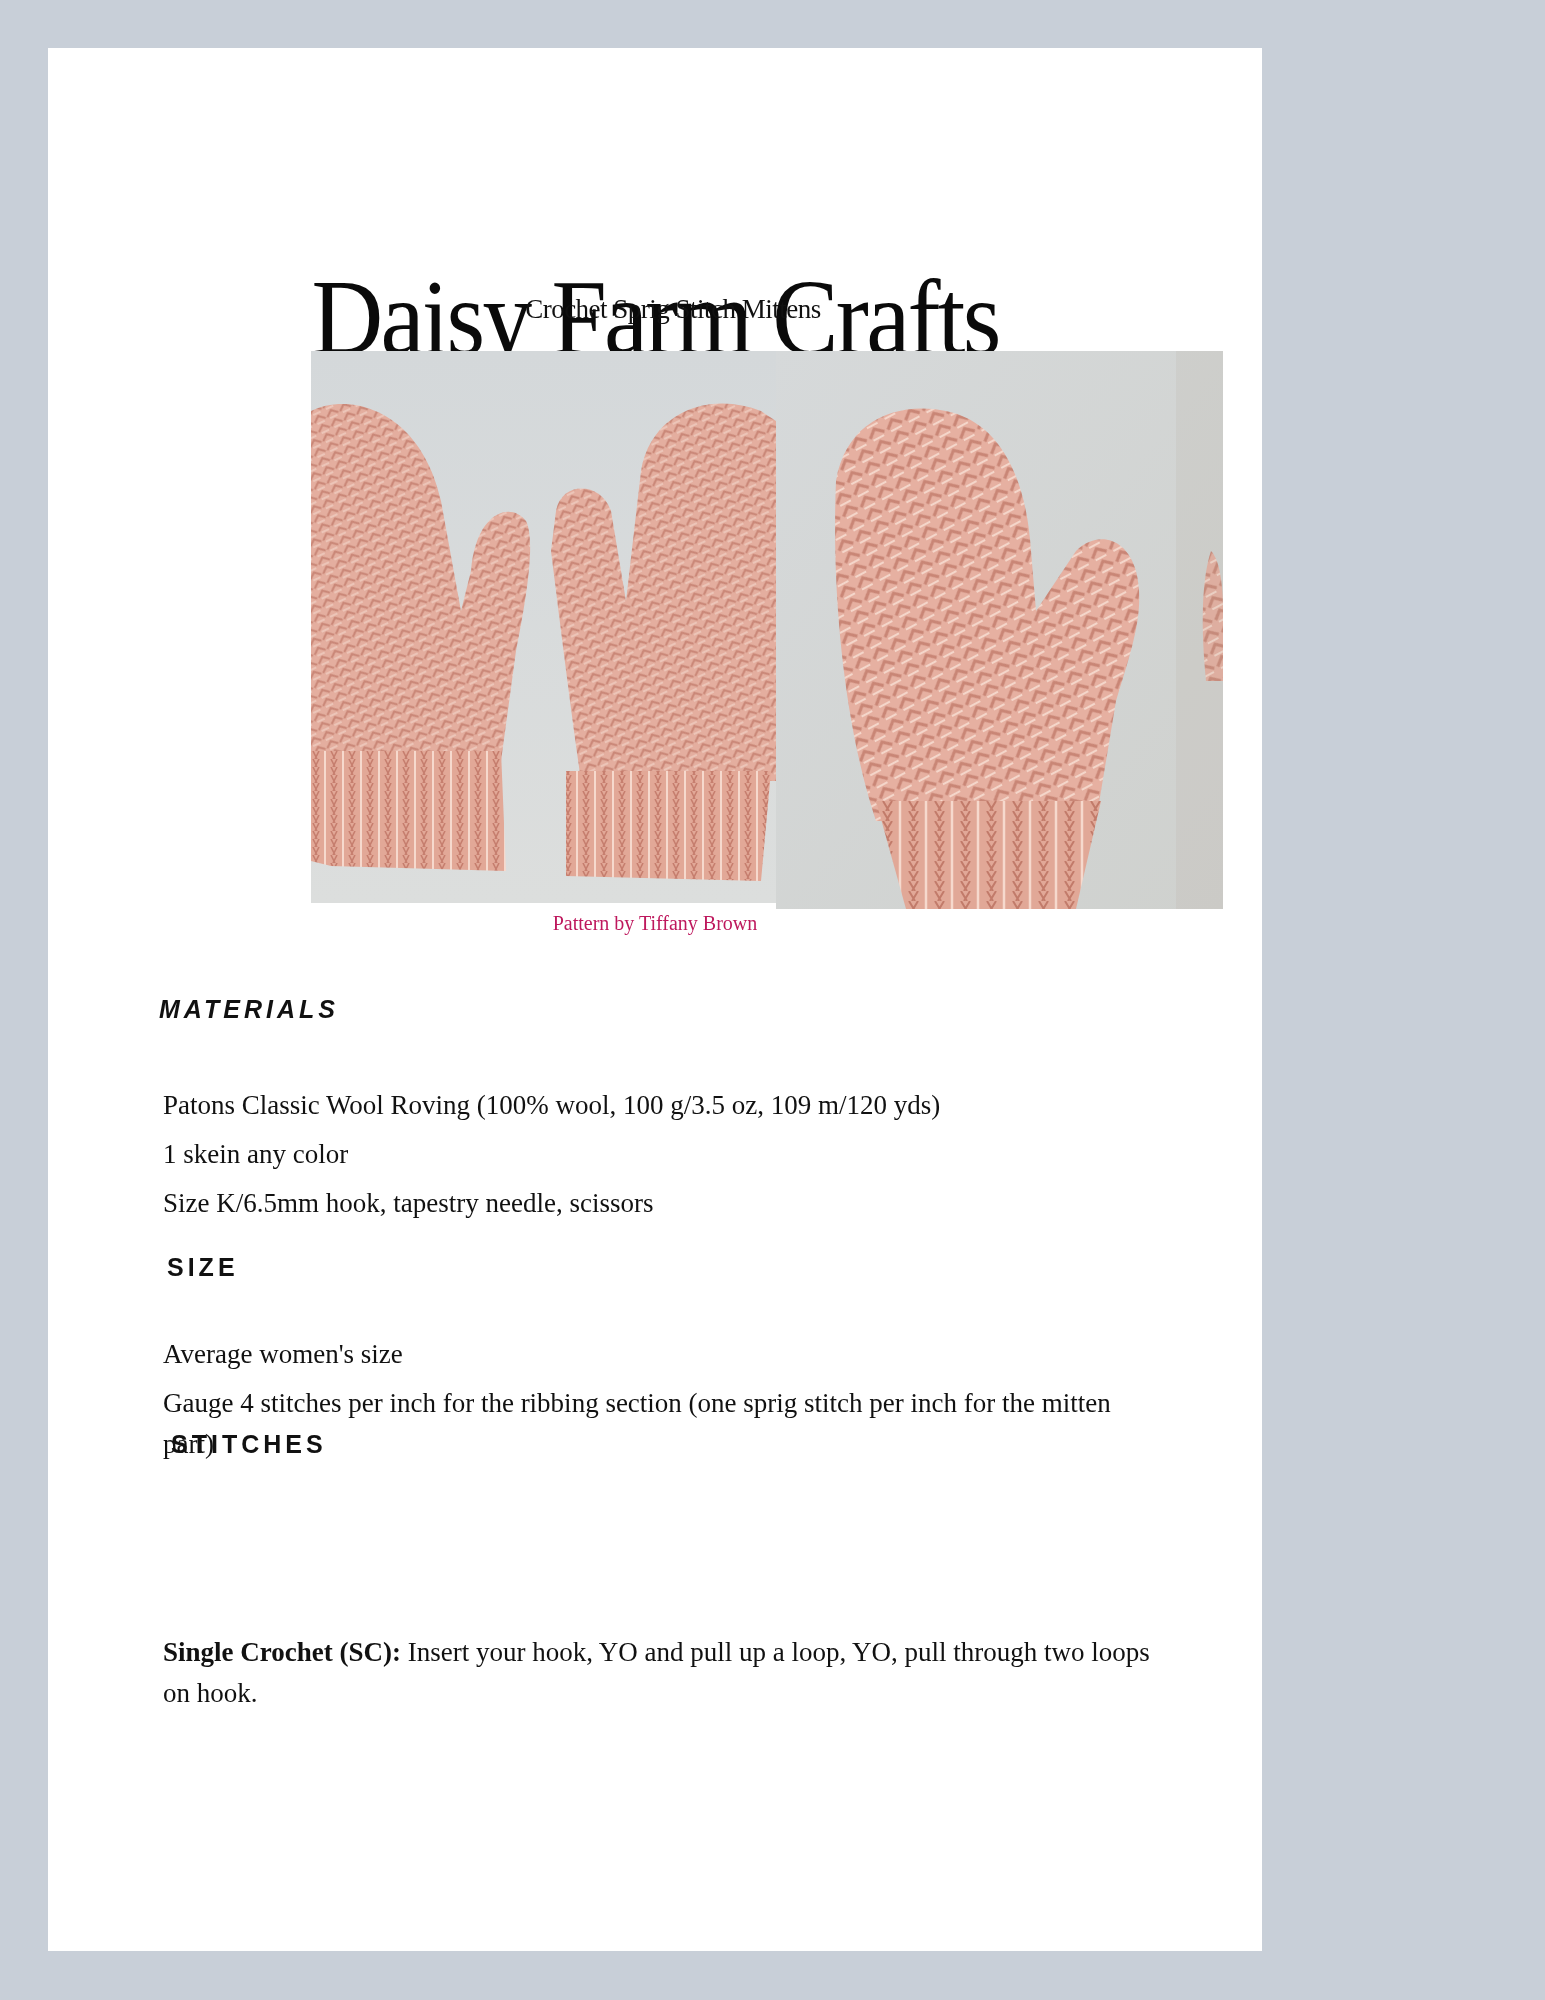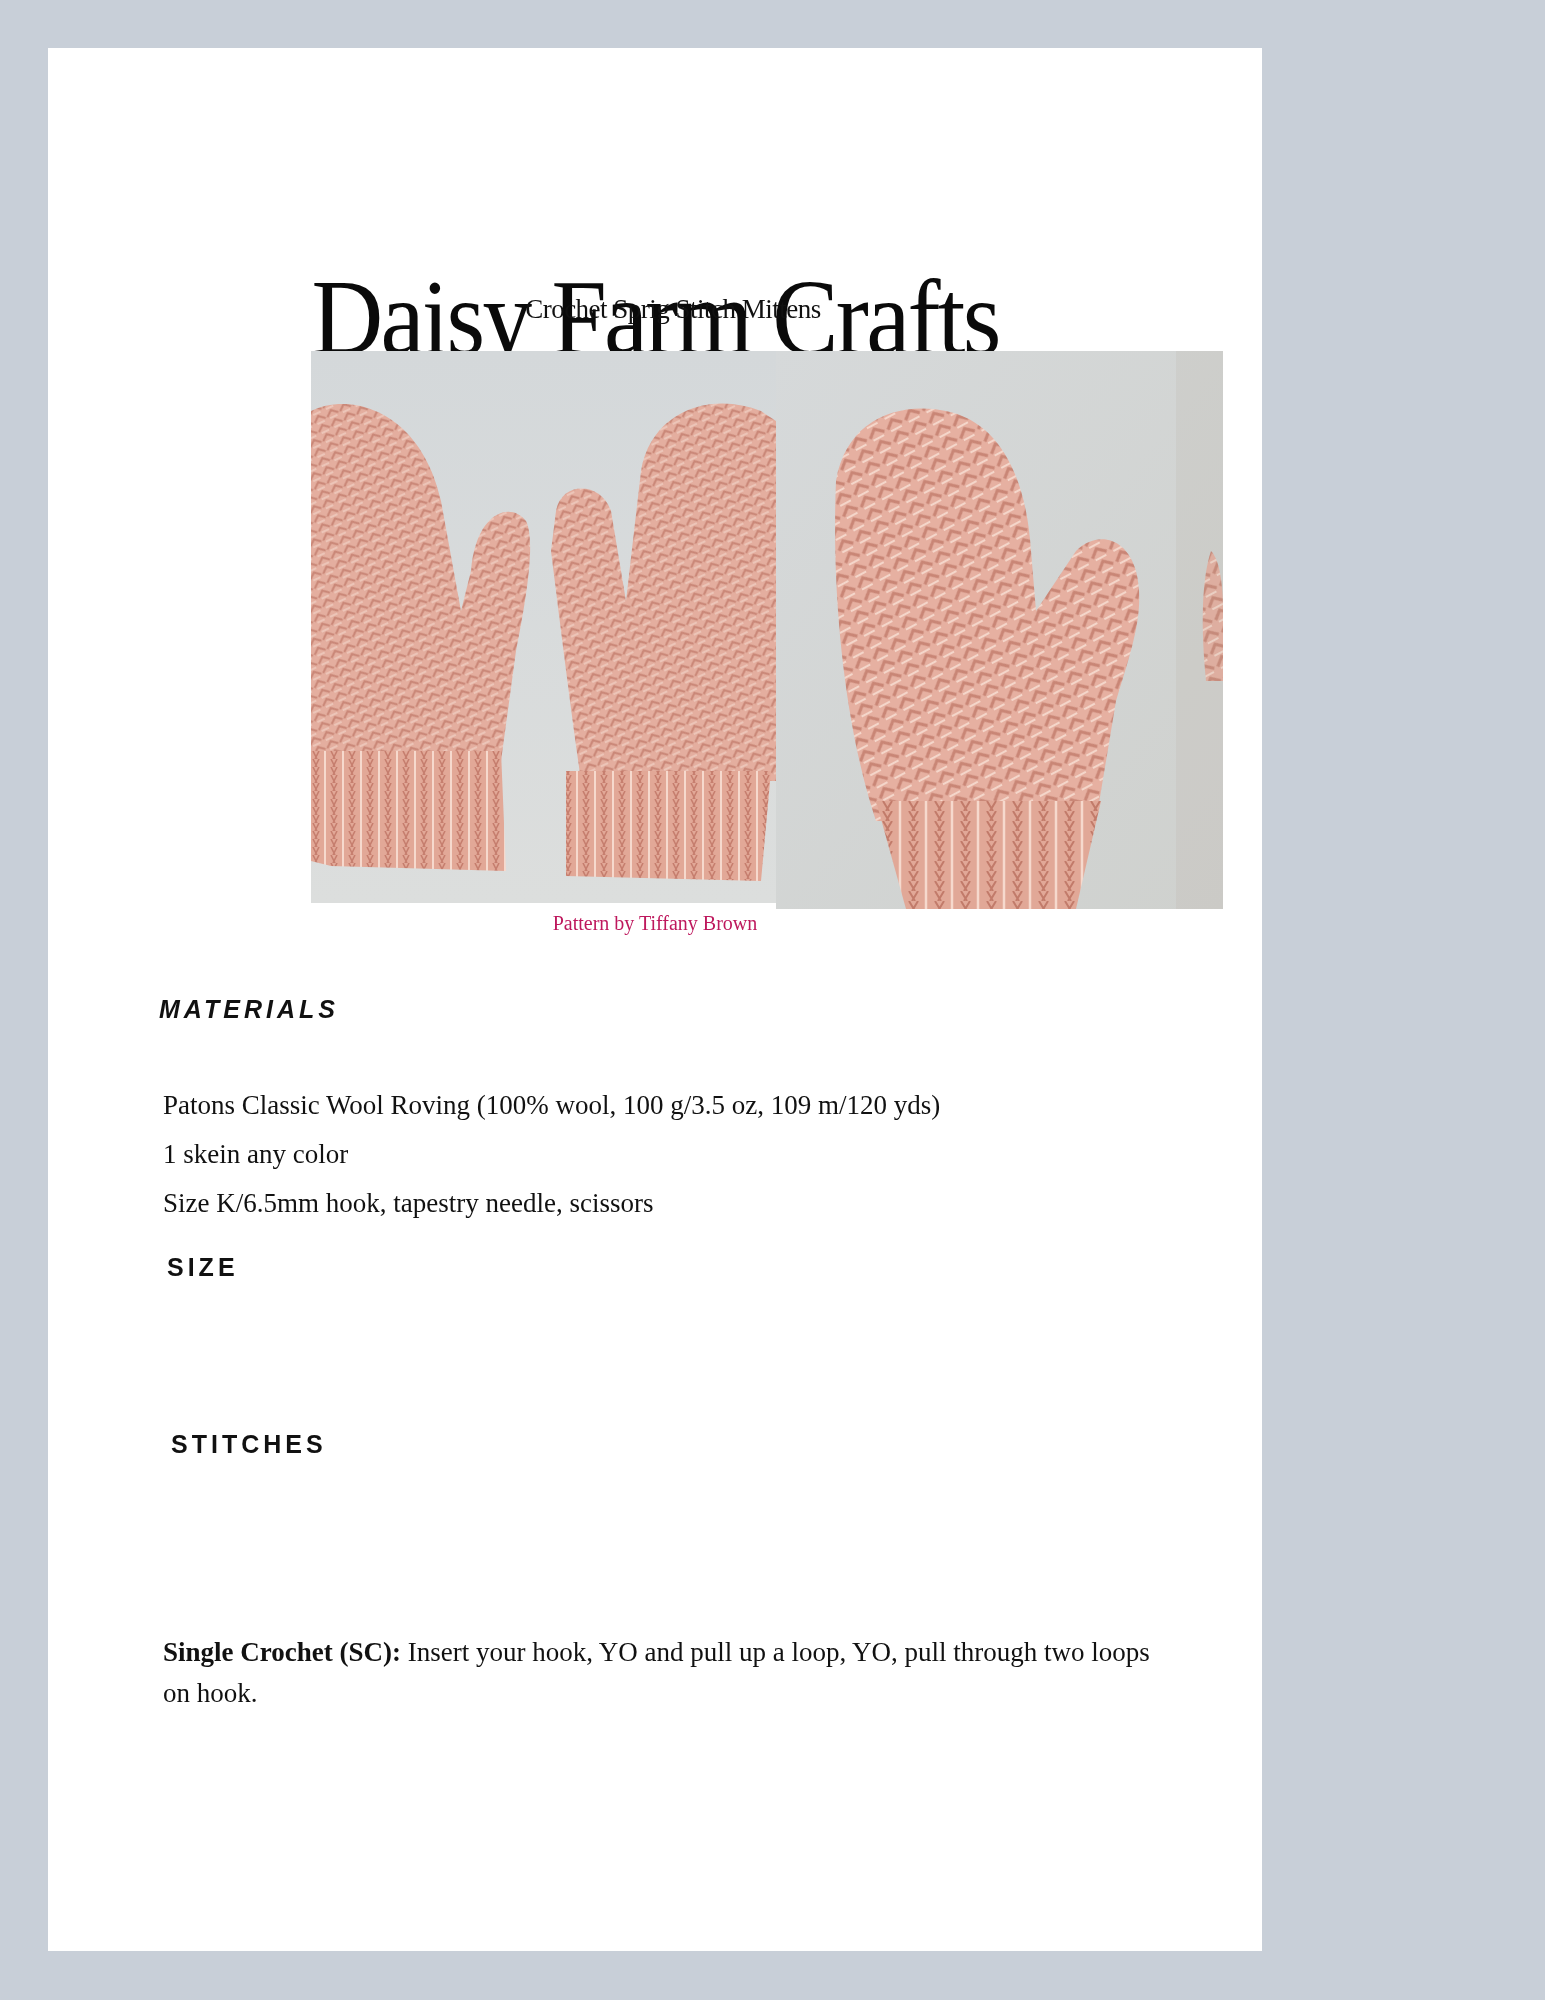--- a/index.html
+++ b/index.html
@@ -101,19 +101,23 @@
   <div class="byline">Pattern by Tiffany Brown</div>
 
   <h2 class="heading" style="top:943px;margin:4px;font-style:italic;">MATERIALS</h2>
   <div class="para" style="top:1029px;">
     <p>Patons Classic Wool Roving (100% wool, 100 g/3.5 oz, 109 m/120 yds)</p>
     <p>1 skein any color</p>
     <p>Size K/6.5mm hook, tapestry needle, scissors</p>
   </div>
 
   <h2 class="heading" style="top:1193px;margin:12px;">SIZE</h2>
+  <div class="para" style="top:1278px;">
+    <p>Average women's size</p>
+    <p>Gauge 4 stitches per inch for the ribbing section (one sprig stitch per inch for the mitten part)</p>
+  </div>
 
   <h2 class="heading" style="top:1366px;margin:16px;">STITCHES</h2>
   <div class="para" style="top:1576px;">
     <p><b>Single Crochet (SC):</b><span> Insert your hook, YO and pull up a loop, YO, pull through two loops on hook.</span></p>
   </div>
 
 </div>
 
 </body></html>

